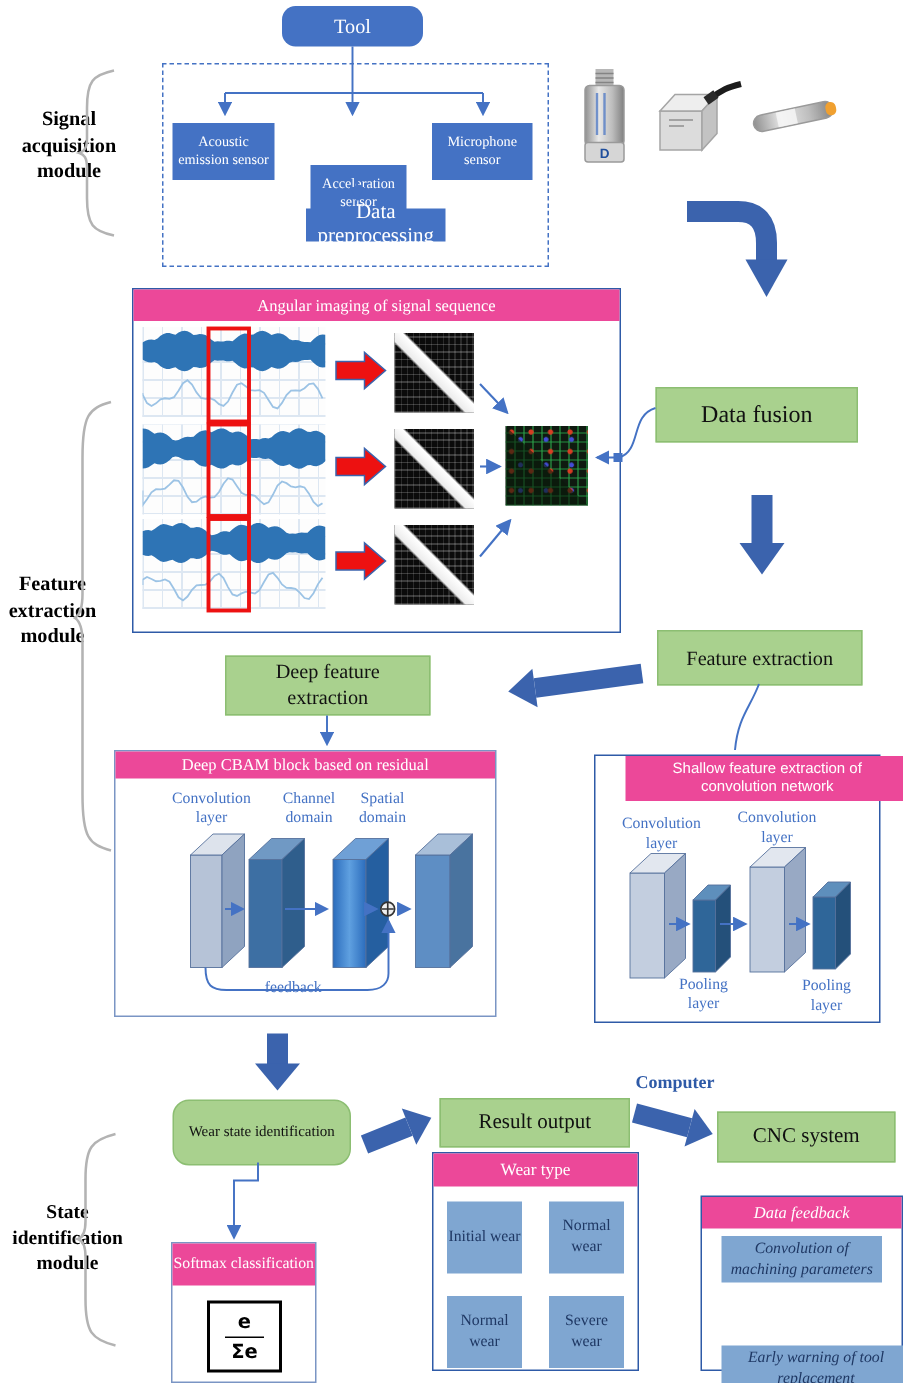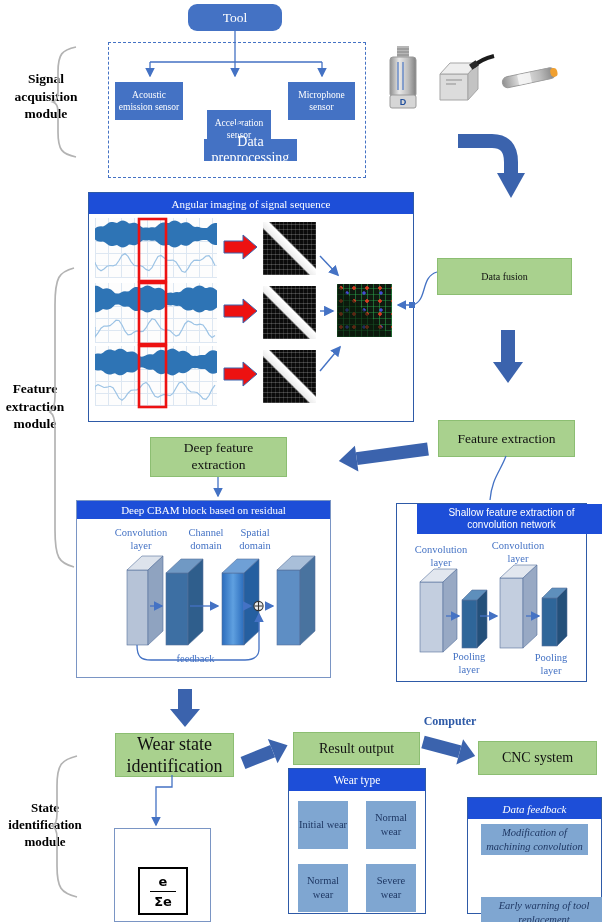--- a/index.html
+++ b/index.html
@@ -2,21 +2,21 @@
 <html><head>
 <meta charset="utf-8">
 <style>
   html,body{margin:0;padding:0;background:#ffffff;}
   .canvas{position:relative;width:602px;height:922px;background:#fff;overflow:hidden;
           font-family:"Liberation Serif","DejaVu Serif",serif;}
   .abs{position:absolute;}
   .flexc{display:flex;align-items:center;justify-content:center;text-align:center;}
   
   .blue-box{background:#4472C4;color:#fff;}
-  .hdr{background:#1d4ed8;color:#fff;}
+  .hdr{background:#ec4899;color:#fff;}
   .green-box{background:#A9D18E;border:1px solid #8CBE72;color:#111;}
   .outline-box{background:#fff;border:1.4px solid #2E5AA7;}
   .thin-outline{background:#fff;border:1.2px solid #7A95C4;}
   .tile{background:#7FA6D1;color:#1F3864;}
   .dashed{border:1.6px dashed #4472C4;background:transparent;}
   .module-label{color:#000;font-weight:bold;font-size:13.5px;line-height:1.3;text-align:center;}
   .blue-lbl{color:#4472C4;font-size:10.5px;line-height:1.25;text-align:center;}
   
   .wavebox{width:122px;height:60px;background:
       repeating-linear-gradient(90deg,#dde7f2 0 1px,transparent 1px 13px),
@@ -69,24 +69,24 @@
       </svg></div>
   <div class="abs wavebox" style="left:95px;top:346px;"><svg class="wave" width="122" height="60">
         <polygon points="0,8.1 2,7.5 4,7.4 6,7.8 8,6.7 10,5.1 12,3.9 14,3.4 16,3.6 18,4.3 20,4.8 22,3.6 24,2.8 26,2.7 28,3.2 30,4.4 32,5.9 34,5.8 36,5.4 38,5.5 40,6.3 42,7.7 44,9.5 46,10.8 48,10.5 50,9.8 52,8.7 54,8.2 56,8.2 58,8.6 60,6.9 62,5.3 64,4.2 66,3.8 68,4.1 70,4.8 72,4.6 74,3.4 76,2.7 78,2.6 80,3.2 82,4.4 84,5.8 86,5.1 88,4.8 90,5.0 92,5.9 94,7.3 96,9.2 98,9.9 100,9.7 102,9.9 104,9.3 106,9.0 108,9.1 110,9.1 112,7.2 114,5.6 116,4.6 118,4.3 120,4.6 122,5.3 122,26.7 120,27.4 118,27.7 116,27.4 114,26.4 112,24.8 110,22.9 108,22.9 106,23.0 104,22.7 102,22.1 100,22.3 98,22.1 96,22.8 94,24.7 92,26.1 90,27.0 88,27.2 86,26.9 84,26.2 82,27.6 80,28.8 78,29.4 76,29.3 74,28.6 72,27.4 70,27.2 68,27.9 66,28.2 64,27.8 62,26.7 60,25.1 58,23.4 56,23.8 54,23.8 52,23.3 50,22.2 48,21.5 46,21.2 44,22.5 42,24.3 40,25.7 38,26.5 36,26.6 34,26.2 32,26.1 30,27.6 28,28.8 26,29.3 24,29.2 22,28.4 20,27.2 18,27.7 16,28.4 14,28.6 12,28.1 10,26.9 8,25.3 6,24.2 4,24.6 2,24.5 0,23.9" fill="#2E74B5"></polygon>
         <path d="M0,44L0,40.5L3,38.6L6,40.0L9,41.5L12,41.2L15,40.3L18,41.8L21,46.7L24,52.2L27,54.3L30,51.7L33,47.2L36,44.3L39,44.0L42,43.8L45,41.5L48,37.9L51,36.4L54,39.4L57,45.4L60,50.3L63,51.3L66,49.6L69,48.4L72,49.0L75,49.7L78,47.4L81,42.0L84,37.0L87,35.9L90,39.2L93,43.6L96,45.9L99,46.0L102,46.5L105,49.2L108,52.7L111,53.4L114,49.5L117,43.4L120,39.2" fill="none" stroke="#9CC3E5" stroke-width="1.2"></path>
       </svg></div>
   <div class="abs matrix" style="left:263px;top:222px;"></div>
   <div class="abs matrix" style="left:263px;top:286px;"></div>
   <div class="abs matrix" style="left:263px;top:350px;"></div>
   <div class="fused" style="left:337px;top:284px;"></div>
 
-  <div class="abs green-box flexc" style="left:437px;top:258px;width:133px;height:35px;font-size:10px;">Data fusion</div>
+  <div class="abs green-box flexc" style="left:437px;top:258px;width:133px;height:35px;font-size:16px;">Data fusion</div>
   <div class="abs green-box flexc" style="left:438px;top:420px;width:135px;height:35px;font-size:13.5px;text-align:center;">Feature extraction</div>
   <div class="abs green-box flexc" style="left:150px;top:437px;width:137px;height:40px;font-size:13.5px;line-height:1.25;padding:0 14px;box-sizing:border-box;">Deep feature extraction</div>
-  <div class="abs green-box flexc" style="left:115px;top:733px;width:117px;height:42px;font-size:18px;line-height:1.25;">Wear state identification</div>
+  <div class="abs green-box flexc" style="left:115px;top:733px;width:117px;height:42px;font-size:10px;line-height:1.25;border-radius:11px;">Wear state identification</div>
   <div class="abs green-box flexc" style="left:293px;top:732px;width:125px;height:31px;font-size:14px;">Result output</div>
   <div class="abs green-box flexc" style="left:478px;top:741px;width:117px;height:32px;font-size:14px;">CNC system</div>
   <div class="abs" style="left:418px;top:714px;width:64px;text-align:center;color:#2E5AA7;font-weight:bold;font-size:12px;">Computer</div>
 
   <div class="abs thin-outline" style="left:76px;top:500px;width:253px;height:176px;">
     <div class="hdr flexc" style="width:100%;height:18px;font-size:11px;">Deep CBAM block based on residual</div>
   </div>
   <div class="abs blue-lbl" style="left:112px;top:526px;width:58px;">Convolution layer</div>
   <div class="abs blue-lbl" style="left:180px;top:526px;width:52px;">Channel domain</div>
   <div class="abs blue-lbl" style="left:230px;top:526px;width:50px;">Spatial domain</div>
@@ -102,30 +102,31 @@
 
   <div class="abs outline-box" style="left:288px;top:768px;width:136px;height:144px;">
     <div class="hdr flexc" style="width:100%;height:22px;font-size:11.5px;text-align:center;">Wear type</div>
     <div class="tile flexc" style="position:absolute;left:9px;top:32px;width:50px;height:48px;font-size:10.5px;line-height:1.3;">Initial wear</div>
     <div class="tile flexc" style="position:absolute;left:77px;top:32px;width:50px;height:48px;font-size:10.5px;line-height:1.3;">Normal wear</div>
     <div class="tile flexc" style="position:absolute;left:9px;top:95px;width:50px;height:48px;font-size:10.5px;line-height:1.3;">Normal wear</div>
     <div class="tile flexc" style="position:absolute;left:77px;top:95px;width:50px;height:48px;font-size:10.5px;line-height:1.3;">Severe wear</div>
   </div>
 
   <div class="abs outline-box" style="left:114px;top:828px;width:95px;height:92px;border-color:#7A95C4;">
+    <div class="hdr flexc" style="width:100%;height:28px;font-size:10.5px;line-height:1.25;">Softmax classification</div>
     <div class="formula abs flexc" style="left:23px;top:38px;width:46px;height:44px;flex-direction:column;font-size:13px;font-family:'DejaVu Sans',sans-serif;">
       <div>e</div>
       <div class="bar"></div>
       <div>Σe</div>
     </div>
   </div>
 
   <div class="abs outline-box" style="left:467px;top:797px;width:133px;height:115px;font-style:italic;">
     <div class="hdr flexc" style="width:100%;height:21px;font-size:11px;">Data feedback</div>
-    <div class="tile flexc" style="position:absolute;left:13px;top:26px;width:107px;height:31px;font-size:10.5px;line-height:1.25;">Modification of machining convolution</div>
+    <div class="tile flexc" style="position:absolute;left:13px;top:26px;width:107px;height:31px;font-size:10.5px;line-height:1.25;">Convolution of machining parameters</div>
     <div class="tile flexc" style="position:absolute;left:13px;top:66px;width:126px;height:31px;font-size:10.5px;line-height:1.25;margin-top:33px;">Early warning of tool replacement</div>
   </div>
 
   <svg class="overlay" width="602" height="922" viewBox="0 0 602 922">
     <defs>
       <marker id="arr" viewBox="0 0 10 10" refX="8.5" refY="5" markerWidth="7.5" markerHeight="7.5" orient="auto-start-reverse">
         <path d="M0,0 L10,5 L0,10 z" fill="#4472C4"></path>
       </marker>
       <linearGradient id="silver" x1="0" y1="0" x2="1" y2="0">
         <stop offset="0" stop-color="#8f8f8f"></stop>

